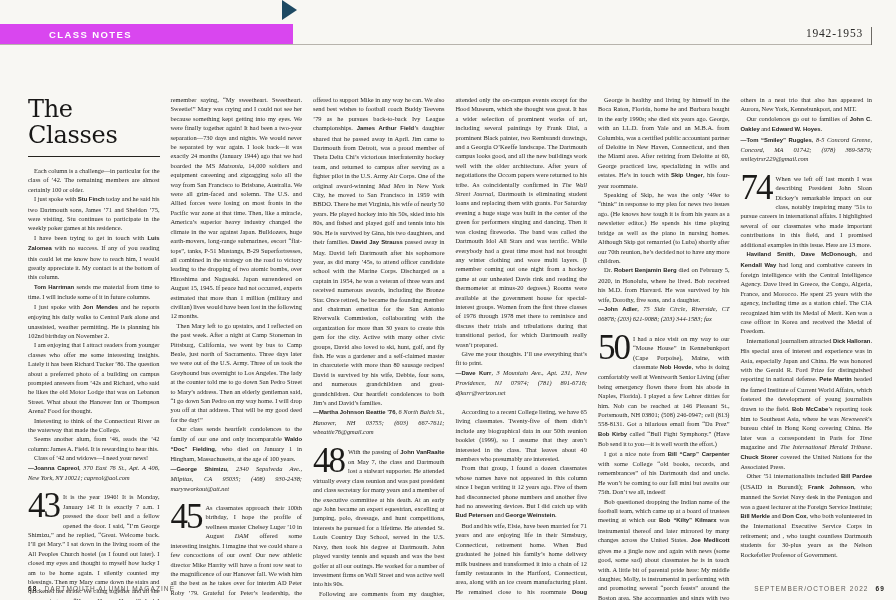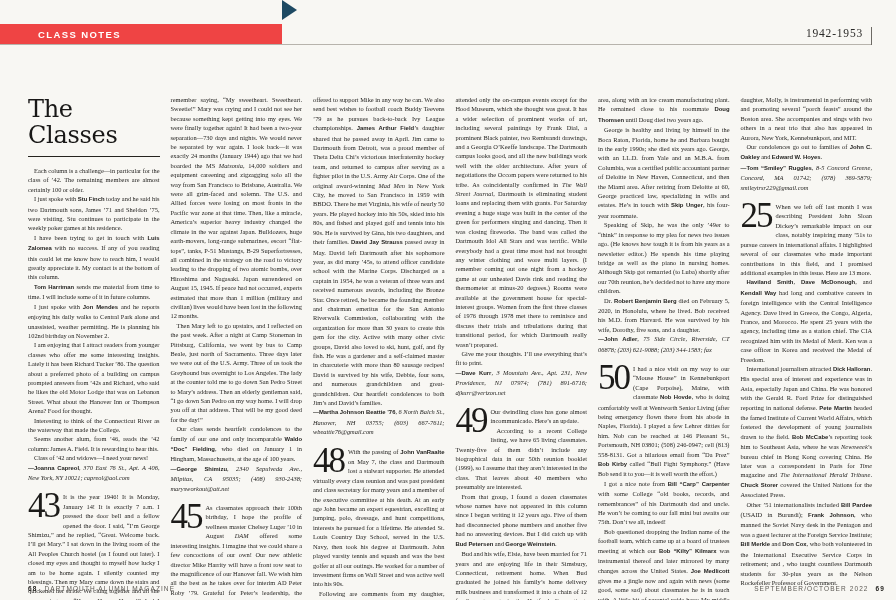--- a/index.html
+++ b/index.html
@@ -1,21 +1,21 @@
 <!DOCTYPE html>
 <html lang="en"><head>
 <meta charset="utf-8">
 <style>
   html,body{margin:0;padding:0;}
   body{width:896px;height:600px;background:#f8f7f3;overflow:hidden;position:relative;
        font-family:"Liberation Serif",serif;}
   .page{position:absolute;inset:0;}
   
-  .banner{position:absolute;left:0;top:24px;height:21px;width:282px;background:#ef4444;
-          display:flex;align-items:center;}
+  .banner{position:absolute;left:0;top:24px;height:21px;width:282px;background:#d946ef;
+          display:flex;align-items:center;padding-left:11px;}
   .banner-arrow{position:absolute;left:282px;top:0;width:0;height:0;
           border-top:10.5px solid transparent;border-bottom:10.5px solid transparent;
           border-left:15px solid #1e4a63;}
   .banner-label{font-family:"Liberation Sans",sans-serif;font-weight:bold;font-size:9.5px;
           letter-spacing:1.4px;color:#ffffff;padding-left:38px;}
   .top-rule{position:absolute;left:0;top:44px;width:872px;height:1px;background:#b7b3ac;}
   .year-range{position:absolute;right:33px;top:27px;font-family:"Liberation Serif",serif;
           font-size:11.5px;letter-spacing:0.8px;color:#2b2a28;}
   .year-tick{position:absolute;left:871px;top:27px;width:1px;height:18px;background:#6d6a64;}
   
@@ -85,38 +85,37 @@
         <p class="first"><span class="dropcap">45</span>As classmates approach their 100th birthday, I hope the profile of wellness master Chelsey Luger ’10 in August <span class="ri">DAM</span> offered some interesting insights. I imagine that we could share a few concoctions of our own! Our new athletic director Mike Harrity will have a front row seat to the magnificence of our Hanover fall. We wish him all the best as he takes over for interim AD Peter Roby ’79. Grateful for Peter’s leadership, the Dartmouth community is delighted that Peter has offered to support Mike in any way he can. We also send best wishes to football coach Buddy Teevens ’79 as he pursues back-to-back Ivy League championships. <span class="rb">James Arthur Field</span>’s daughter shared that he passed away in April. Jim came to Dartmouth from Detroit, was a proud member of Theta Delta Chi’s victorious interfraternity hockey team, and returned to campus after serving as a fighter pilot in the U.S. Army Air Corps. One of the original award-winning <span class="ri">Mad Men</span> in New York City, he moved to San Francisco in 1959 with BBDO. There he met Virginia, his wife of nearly 50 years. He played hockey into his 50s, skied into his 80s, and fished and played golf and tennis into his 90s. He is survived by Gina, his two daughters, and their families. <span class="rb">David Jay Strauss</span> passed away in May. David left Dartmouth after his sophomore year, as did many ’45s, to attend officer candidate school with the Marine Corps. Discharged as a captain in 1954, he was a veteran of three wars and received numerous awards, including the Bronze Star. Once retired, he became the founding member and chairman emeritus for the San Antonio Riverwalk Commission, collaborating with the organization for more than 30 years to create this gem for the city. Active with many other civic groups, David also loved to ski, hunt, golf, and fly fish. He was a gardener and a self-claimed master in charcuterie with more than 80 sausage recipes! David is survived by his wife, Debbie, four sons, and numerous grandchildren and great-grandchildren. Our heartfelt condolences to both Jim’s and David’s families.</p>
         <p class="sign"><span class="rb">—Martha Johnson Beattie ’76</span><span class="rs">, 6 North Balch St., Hanover, NH 03755; (603) 667-7611; wbeattie76@gmail.com</span></p>
       </section>
       <section class="note">
         <p class="first"><span class="dropcap">48</span>With the passing of <span class="rb">John VanRaalte</span> on May 7, the class and Dartmouth lost a stalwart supporter. He attended virtually every class reunion and was past president and class secretary for many years and a member of the executive committee at his death. At an early age John became an expert equestrian, excelling at jumping, polo, dressage, and hunt competitions, interests he pursued for a lifetime. He attended St. Louis Country Day School, served in the U.S. Navy, then took his degree at Dartmouth. John played varsity tennis and squash and was the best golfer at all our outings. He worked for a number of investment firms on Wall Street and was active well into his 90s.</p>
         <p class="body">Following are comments from my daughter, Penny ’77, from her class reunion, where she attended only the on-campus events except for the Hood Museum, which she thought was great. It has a wider selection of prominent works of art, including several paintings by Frank Dial, a prominent Black painter, two Rembrandt drawings, and a Georgia O’Keeffe landscape. The Dartmouth campus looks good, and all the new buildings work well with the older architecture. After years of negotiations the Occom papers were returned to his tribe. As coincidentally confirmed in <span class="ri">The Wall Street Journal</span>, Dartmouth is eliminating student loans and replacing them with grants. For Saturday evening a huge stage was built in the center of the green for performers singing and dancing. Then it was closing fireworks. The band was called the Dartmouth Idol All Stars and was terrific. While everybody had a great time most had not brought any winter clothing and wore multi layers. (I remember coming out one night from a hockey game at our unheated Davis rink and reading the thermometer at minus-20 degrees.) Rooms were available at the government house for special-interest groups. Women from the first three classes of 1976 through 1978 met there to reminisce and discuss their trials and tribulations during that transitional period, for which Dartmouth really wasn’t prepared.</p>
         <p class="body">Give me your thoughts. I’ll use everything that’s fit to print.</p>
         <p class="sign"><span class="rb">—Dave Kurr</span><span class="rs">, 3 Mountain Ave., Apt. 231, New Providence, NJ 07974; (781) 891-6716; djkurr@verizon.net</span></p>
       </section>
       <section class="note">
-        <p class="first"><span class="dropcap">49</span>Our dwindling class has gone almost incommunicado. Here’s an update.</p>
         <p class="body">According to a recent College listing, we have 65 living classmates. Twenty-five of them didn’t include any biographical data in our 50th reunion booklet (1999), so I assume that they aren’t interested in the class. That leaves about 40 members who presumably are interested.</p>
         <p class="body">From that group, I found a dozen classmates whose names have not appeared in this column since I began writing it 12 years ago. Five of them had disconnected phone numbers and another five had no answering devices. But I did catch up with <span class="rb">Bud Petersen</span> and <span class="rb">George Weinstein</span>.</p>
         <p class="body">Bud and his wife, Elsie, have been married for 71 years and are enjoying life in their Simsbury, Connecticut, retirement home. When Bud graduated he joined his family’s home delivery milk business and transformed it into a chain of 12 family restaurants in the Hartford, Connecticut, area, along with an ice cream manufacturing plant. He remained close to his roommate <span class="rb">Doug Thomsen</span> until Doug died two years ago.</p>
         <p class="body">George is healthy and living by himself in the Boca Raton, Florida, home he and Barbara bought in the early 1990s; she died six years ago. George, with an LL.D. from Yale and an M.B.A. from Columbia, was a certified public accountant partner of Deloitte in New Haven, Connecticut, and then the Miami area. After retiring from Deloitte at 60, George practiced law, specializing in wills and estates. He’s in touch with <span class="rb">Skip Unger</span>, his four-year roommate.</p>
         <p class="body">Speaking of Skip, he was the only ’49er to “think” in response to my plea for news two issues ago. (He knows how tough it is from his years as a newsletter editor.) He spends his time playing bridge as well as the piano in nursing homes. Although Skip got remarried (to Luba) shortly after our 70th reunion, he’s decided not to have any more children.</p>
         <p class="body">Dr. <span class="rb">Robert Benjamin Berg</span> died on February 5, 2020, in Honolulu, where he lived. Bob received his M.D. from Harvard. He was survived by his wife, Dorothy, five sons, and a daughter.</p>
         <p class="sign"><span class="rb">—John Adler</span><span class="rs">, 75 Side Circle, Riverside, CT 06878; (203) 621-9088; (203) 344-1583; fax</span></p>
       </section>
       <section class="note">
         <p class="first"><span class="dropcap">50</span>I had a nice visit on my way to our “Mouse House” in Kennebunkport (Cape Porpoise), Maine, with classmate <span class="rb">Nob Hovde</span>, who is doing comfortably well at Wentworth Senior Living (after being emergency flown there from his abode in Naples, Florida). I played a few Lehrer ditties for him. Nob can be reached at 146 Pleasant St., Portsmouth, NH 03801; (508) 246-0947; cell (813) 558-8131. Got a hilarious email from “Da Prez” <span class="rb">Bob Kirby</span> called “Bull Fight Symphony.” (Have Bob send it to you—it is well worth the effort.)</p>
         <p class="body">I got a nice note from <span class="rb">Bill “Carp” Carpenter</span> with some College “old books, records, and remembrances” of his Dartmouth dad and uncle. He won’t be coming to our fall mini but awaits our 75th. Don’t we all, indeed!</p>
         <p class="body">Bob questioned dropping the Indian name of the football team, which came up at a board of trustees meeting at which our <span class="rb">Bob “Kilty” Kilmarx</span> was instrumental thereof and later mirrored by many changes across the United States. <span class="rb">Joe Medlicott</span> gives me a jingle now and again with news (some good, some sad) about classmates he is in touch with. A little bit of parental pride here: My middle daughter, Molly, is instrumental in performing with and promoting several “porch feasts” around the Boston area. She accompanies and sings with two others in a neat trio that also has appeared in Aurora, New York, Kennebunkport, and MIT.</p>
         <p class="body">Our condolences go out to families of <span class="rb">John C. Oakley</span> and <span class="rb">Edward W. Hoyes</span>.</p>
         <p class="sign"><span class="rb">—Tom “Smiley” Ruggles</span><span class="rs">, 8-5 Concord Greene, Concord, MA 01742; (978) 369-5879; smileytrsr229@gmail.com</span></p>
       </section>
       <section class="note">
-        <p class="first"><span class="dropcap">25</span>When we left off last month I was describing President John Sloan Dickey’s remarkable impact on our class, notably inspiring many ’51s to pursue careers in international affairs. I highlighted several of our classmates who made important contributions in this field, and I promised additional examples in this issue. Here are 13 more.</p>
+        <p class="first"><span class="dropcap">74</span>When we left off last month I was describing President John Sloan Dickey’s remarkable impact on our class, notably inspiring many ’51s to pursue careers in international affairs. I highlighted several of our classmates who made important contributions in this field, and I promised additional examples in this issue. Here are 13 more.</p>
         <p class="body"><span class="rb">Haviland Smith</span>, <span class="rb">Dave McDonough</span>, and <span class="rb">Kendall Way</span> had long and combative careers in foreign intelligence with the Central Intelligence Agency. Dave lived in Greece, the Congo, Algeria, France, and Morocco. He spent 25 years with the agency, including time as a station chief. The CIA recognized him with its Medal of Merit. Ken was a case officer in Korea and received the Medal of Freedom.</p>
         <p class="body">International journalism attracted <span class="rb">Dick Halloran</span>. His special area of interest and experience was in Asia, especially Japan and China. He was honored with the Gerald R. Ford Prize for distinguished reporting in national defense. <span class="rb">Pete Martin</span> headed the famed Institute of Current World Affairs, which fostered the development of young journalists drawn to the field. <span class="rb">Bob McCabe</span>’s reporting took him to Southeast Asia, where he was <span class="ri">Newsweek</span>’s bureau chief in Hong Kong covering China. He later was a correspondent in Paris for <span class="ri">Time</span> magazine and <span class="ri">The International Herald Tribune</span>. <span class="rb">Chuck Storer</span> covered the United Nations for the Associated Press.</p>
         <p class="body">Other ’51 internationalists included <span class="rb">Bill Pardee</span> (USAID in Burundi); <span class="rb">Frank Johnson</span>, who manned the Soviet Navy desk in the Pentagon and was a guest lecturer at the Foreign Service Institute; <span class="rb">Bill Merkle</span> and <span class="rb">Don Cox</span>, who both volunteered in the International Executive Service Corps in retirement; and , who taught countless Dartmouth students for 30-plus years as the Nelson Rockefeller Professor of Government.</p>
       </section>
     </div>
 
   <div class="footer-left">
     <span class="pn">68</span><span class="ft">DARTMOUTH ALUMNI MAGAZINE</span>
   </div>
   <div class="footer-right">

